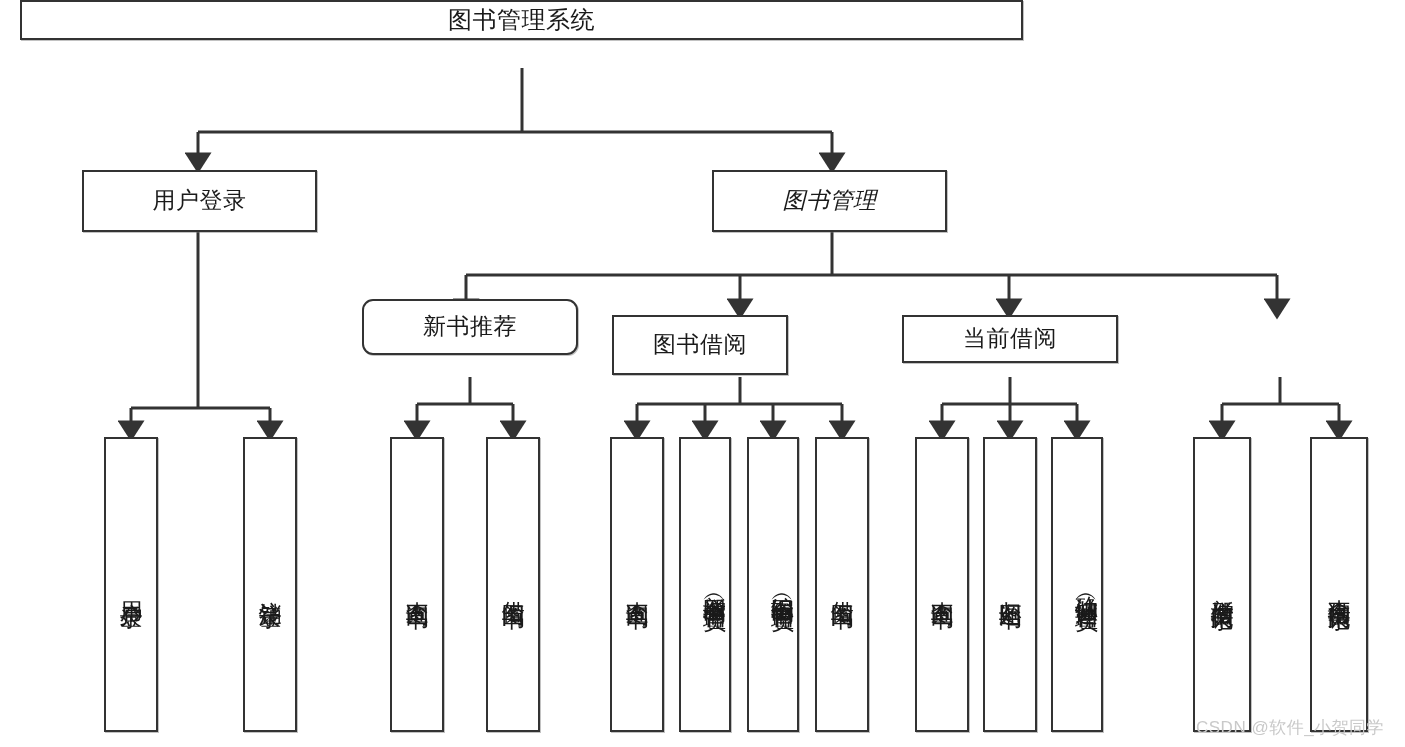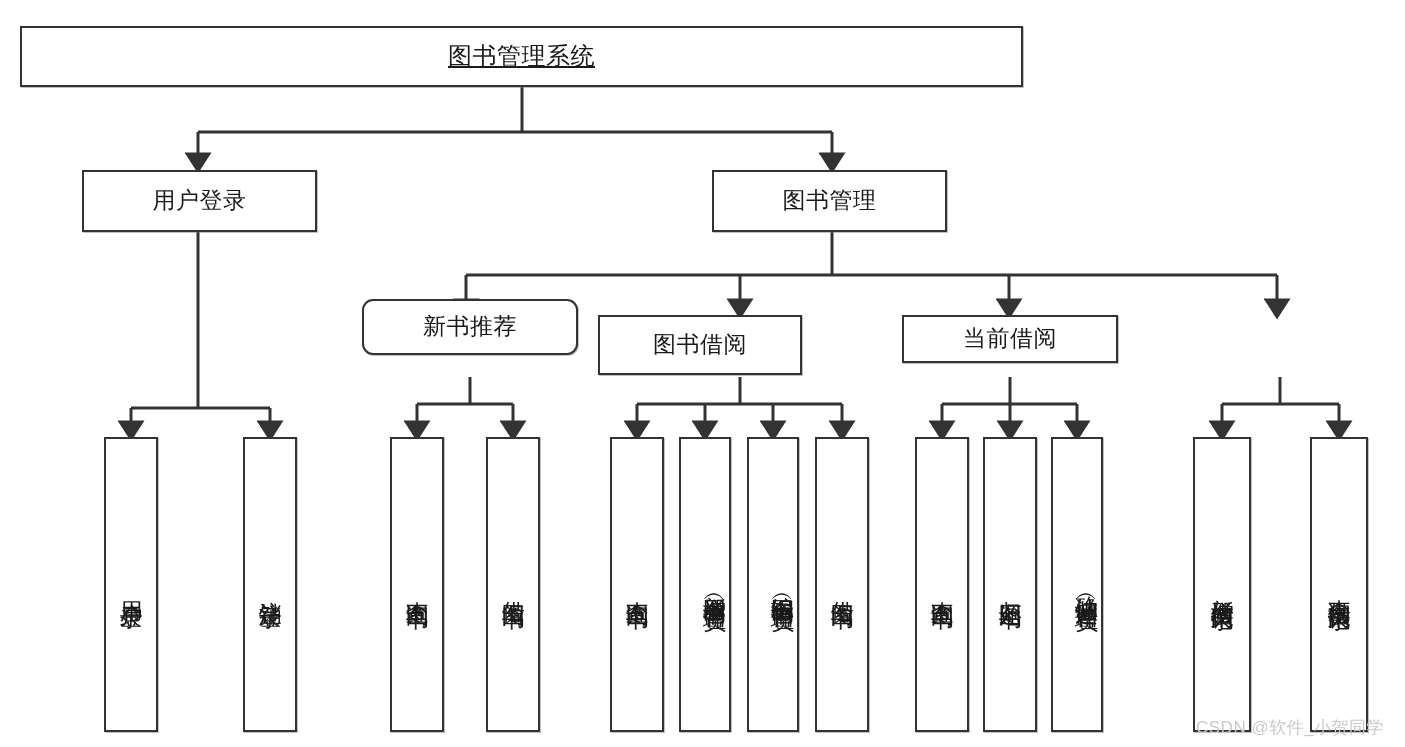--- a/index.html
+++ b/index.html
@@ -114,27 +114,27 @@
       <path d="M1010,404 L1010,430" marker-end="url(#arrow)"></path>
       <path d="M1077,404 L1077,430" marker-end="url(#arrow)"></path>
 
       <path d="M1280,377 L1280,404"></path>
       <path d="M1222,404 L1339,404"></path>
       <path d="M1222,404 L1222,430" marker-end="url(#arrow)"></path>
       <path d="M1339,404 L1339,430" marker-end="url(#arrow)"></path>
     </g>
   </svg>
 
-  <div class="node node-h node-root" style="left:20px; top:26px; width:1003px; height:61px;text-decoration:underline;">图书管理系统</div>
+  <div class="node node-h node-root" style="left:20px; top:0; width:1003px; height:40px;">图书管理系统</div>
 
   <div class="node node-h" style="left:82px; top:170px; width:235px; height:62px;">用户登录</div>
-  <div class="node node-h" style="left:712px; top:170px; width:235px; height:62px;">图书管理</div>
+  <div class="node node-h" style="left:712px; top:170px; width:235px; height:62px;font-style:italic;">图书管理</div>
 
   <div class="node node-h" style="left:362px; top:299px; width:216px; height:56px;border-radius:11px;">新书推荐</div>
-  <div class="node node-h" style="left:598px; top:315px; width:204px; height:60px;">图书借阅</div>
+  <div class="node node-h" style="left:612px; top:315px; width:176px; height:60px;">图书借阅</div>
   <div class="node node-h" style="left:902px; top:315px; width:216px; height:48px;">当前借阅</div>
 
   <div class="node node-v short" style="left:104px; top:437px; width:54px; height:295px;">用户登录</div>
   <div class="node node-v short" style="left:243px; top:437px; width:54px; height:295px;">注销登录</div>
 
   <div class="node node-v short" style="left:390px; top:437px; width:54px; height:295px;">查询图书</div>
   <div class="node node-v short" style="left:486px; top:437px; width:54px; height:295px;">借阅图书</div>
 
   <div class="node node-v short" style="left:610px; top:437px; width:54px; height:295px;">查询图书</div>
   <div class="node node-v" style="left:679px; top:437px; width:52px; height:295px;">新增图书（管理员）</div>

